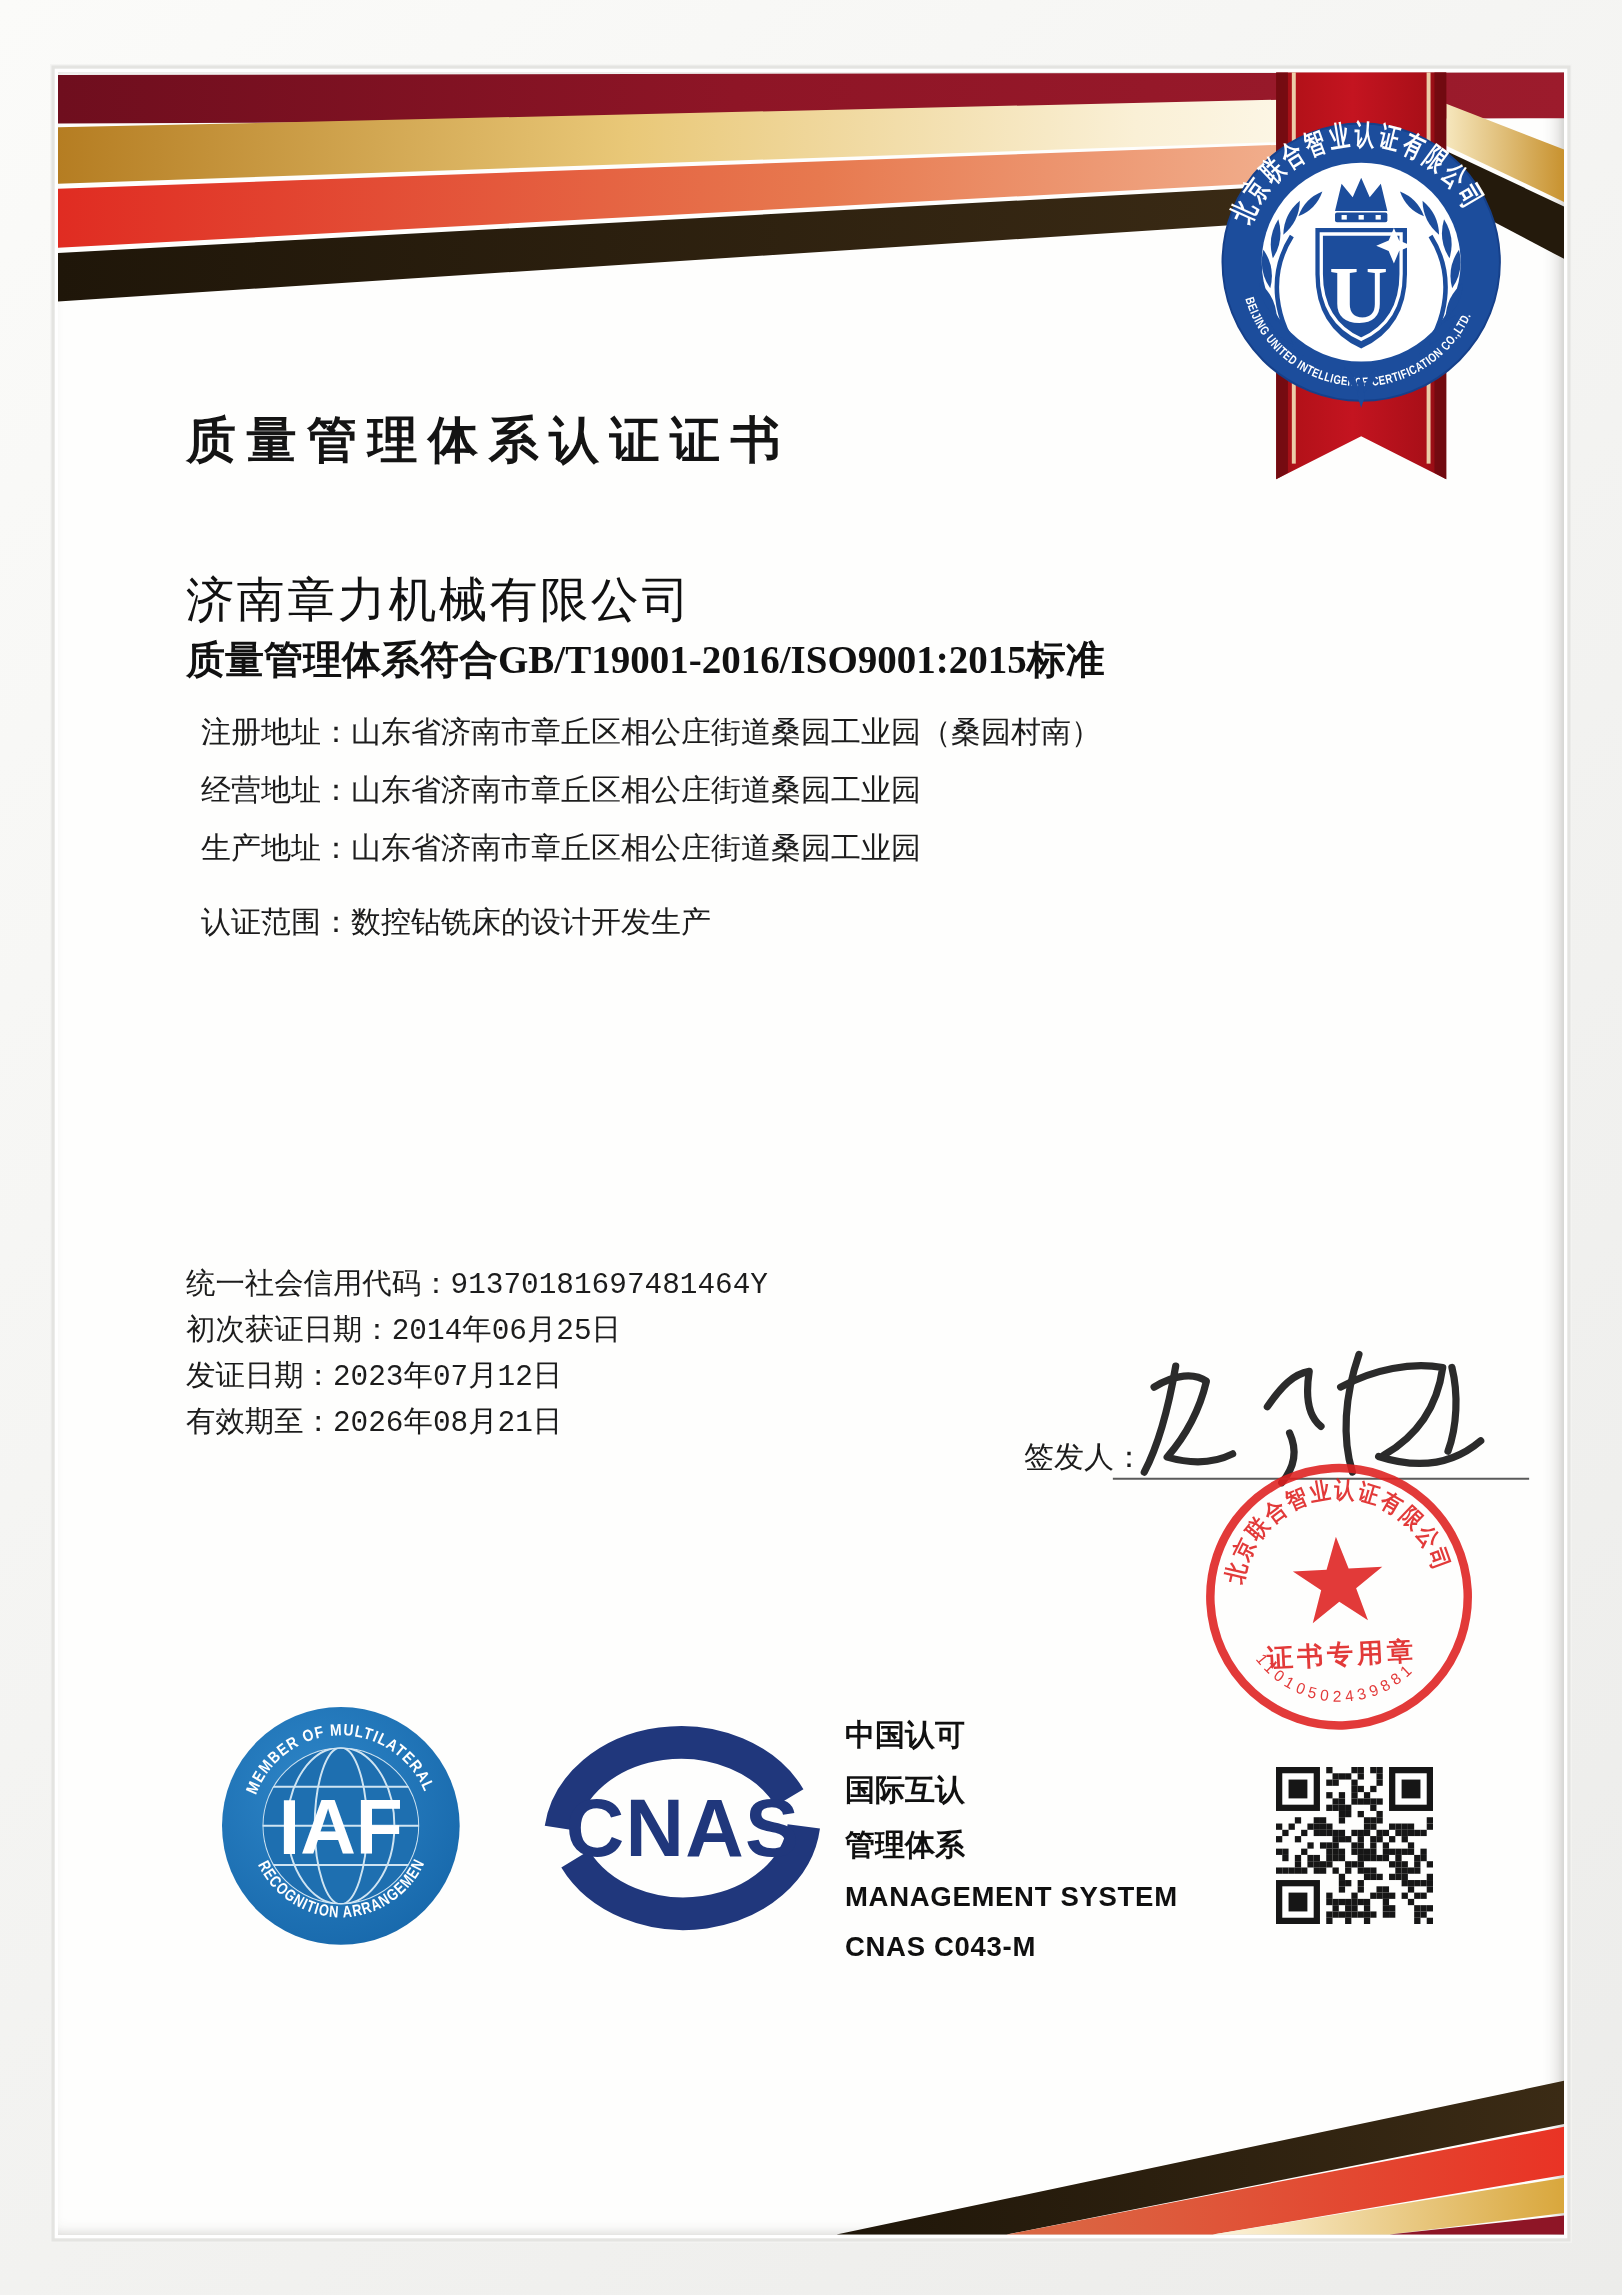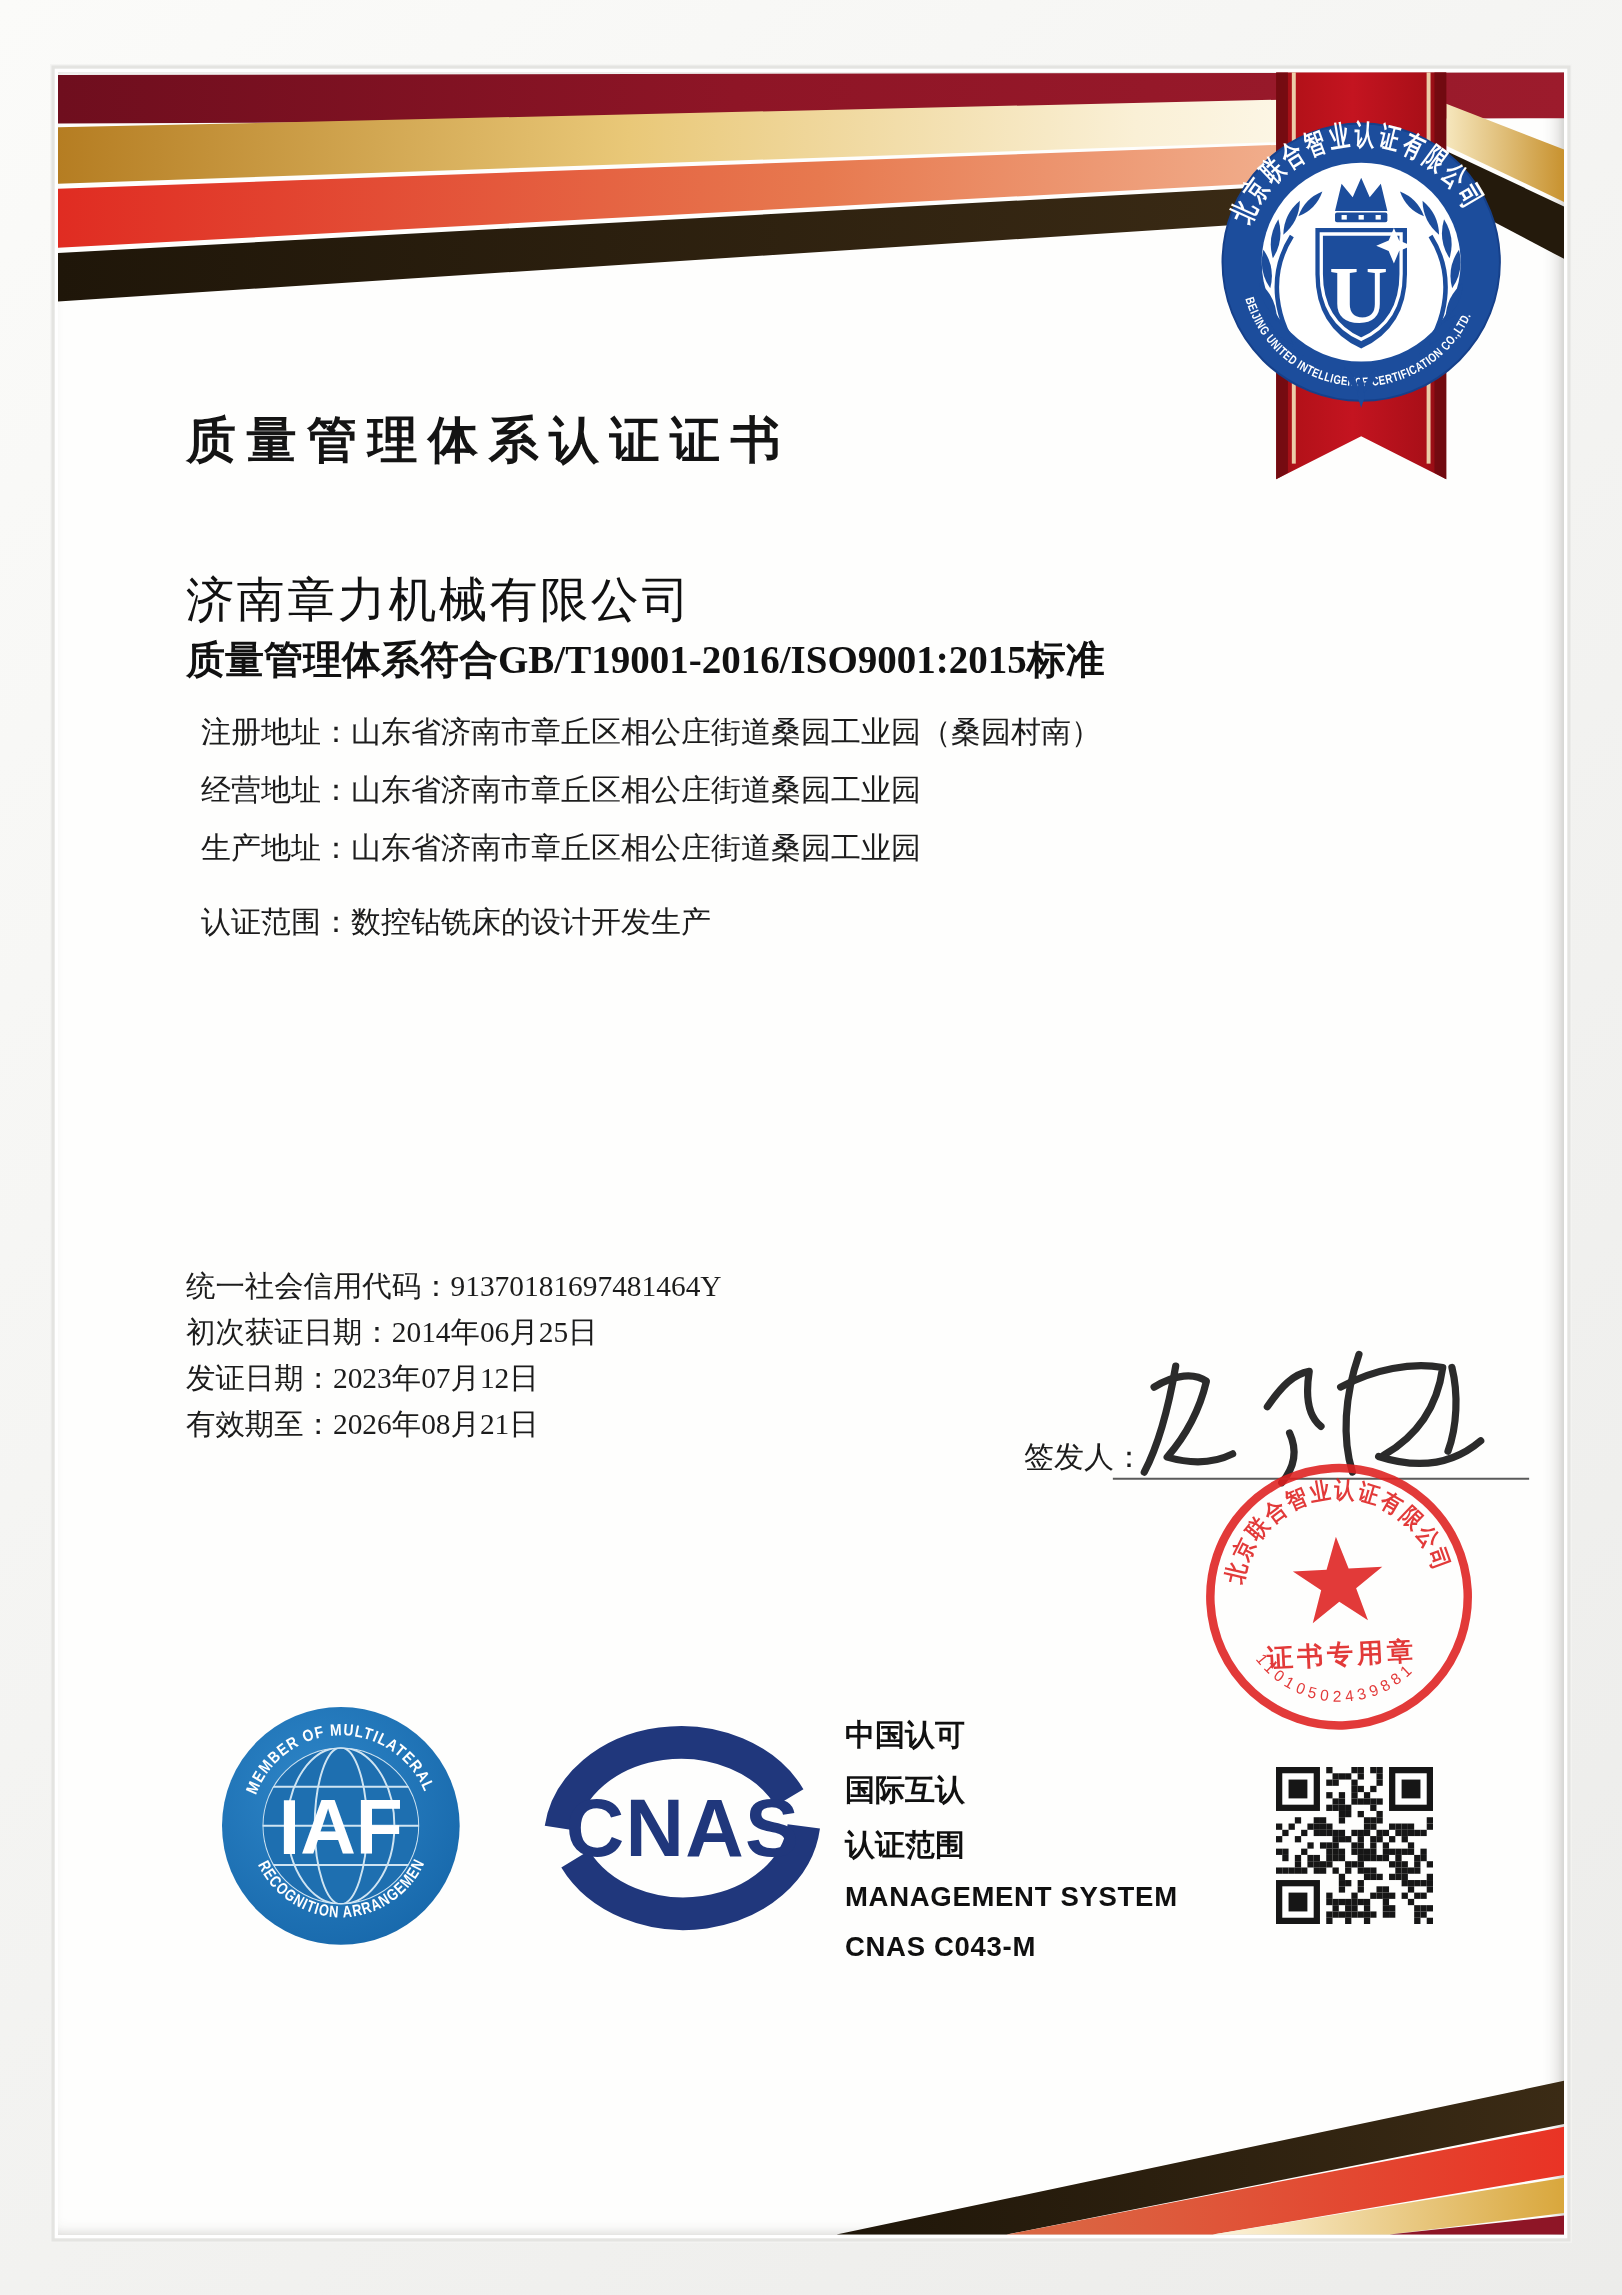--- a/index.html
+++ b/index.html
@@ -14,21 +14,21 @@
       inset 0 10.5px 11.8px -9.2px rgba(60,55,50,.10);
   }
   .decor{position:absolute;inset:0;pointer-events:none;}
   .abs{position:absolute;}
   .title{left:128px;top:335px;font-size:50px;font-weight:bold;letter-spacing:10.5px;color:#141414;}
   .company{left:128px;top:496px;font-size:48px;font-weight:normal;letter-spacing:2.6px;color:#111;}
   .standard{left:128px;top:561px;font-size:39px;font-weight:bold;color:#111;}
   .fields{left:143px;top:631px;font-size:30px;color:#1c1c1c;}
   .fields .row{height:58px;line-height:58px;white-space:nowrap;}
   .fields .row.gap{margin-top:15.7px;}
-  .info{left:128px;top:1191px;font-size:29.4px;color:#1c1c1c;}
+  .info{left:128px;top:1191px;font-size:29.4px;color:#1c1c1c;font-family:Liberation Mono, monospace;}
   .info .row{height:46px;line-height:46px;white-space:nowrap;}
   .issuer{left:966px;top:1365px;font-size:30px;color:#1c1c1c;font-family:Liberation Serif, serif;}
   .acc-text{left:787px;top:1635px;color:#101010;}
   .acc-text .cn{font-size:30px;font-weight:bold;height:55px;line-height:55px;}
   .acc-text .en{font-size:27.5px;font-weight:bold;height:50px;line-height:50px;letter-spacing:0.7px;}
   .footer{left:128px;top:1925px;font-size:27.5px;color:#1d1d1d;}
   .footer .row{height:59px;line-height:59px;white-space:pre;}
   .lbl,.val{display:inline;}
 </style>
 </head>
@@ -238,21 +238,21 @@
       <g fill="none" stroke="#20377c" stroke-width="50">
         <path d="M48,175 A185,150 0 0 1 398,128"></path>
         <path d="M420,172 A185,150 0 0 1 70,222"></path>
       </g>
       <text x="235" y="218" text-anchor="middle" font-size="124" font-weight="bold" fill="#20377c" letter-spacing="2" font-family="Liberation Sans, DejaVu Sans, sans-serif">CNAS</text>
     </svg>
 
     <div class="abs acc-text">
       <div class="cn serif">中国认可</div>
       <div class="cn serif">国际互认</div>
-      <div class="cn serif">认证范围</div>
+      <div class="cn serif">管理体系</div>
       <div class="en sans">MANAGEMENT SYSTEM</div>
       <div class="en sans">CNAS C043-M</div>
     </div>
 
     <svg class="abs" id="qr" style="left:1218px;top:1695px;" width="157" height="157" viewBox="0 0 240 240">
         <rect x="76.8" y="0" width="9.6" height="9.6" fill="#161616"></rect>
         <rect x="115.19999999999999" y="0" width="9.6" height="9.6" fill="#161616"></rect>
         <rect x="124.8" y="0" width="9.6" height="9.6" fill="#161616"></rect>
         <rect x="144" y="0" width="9.6" height="9.6" fill="#161616"></rect>
         <rect x="153.6" y="0" width="9.6" height="9.6" fill="#161616"></rect>

